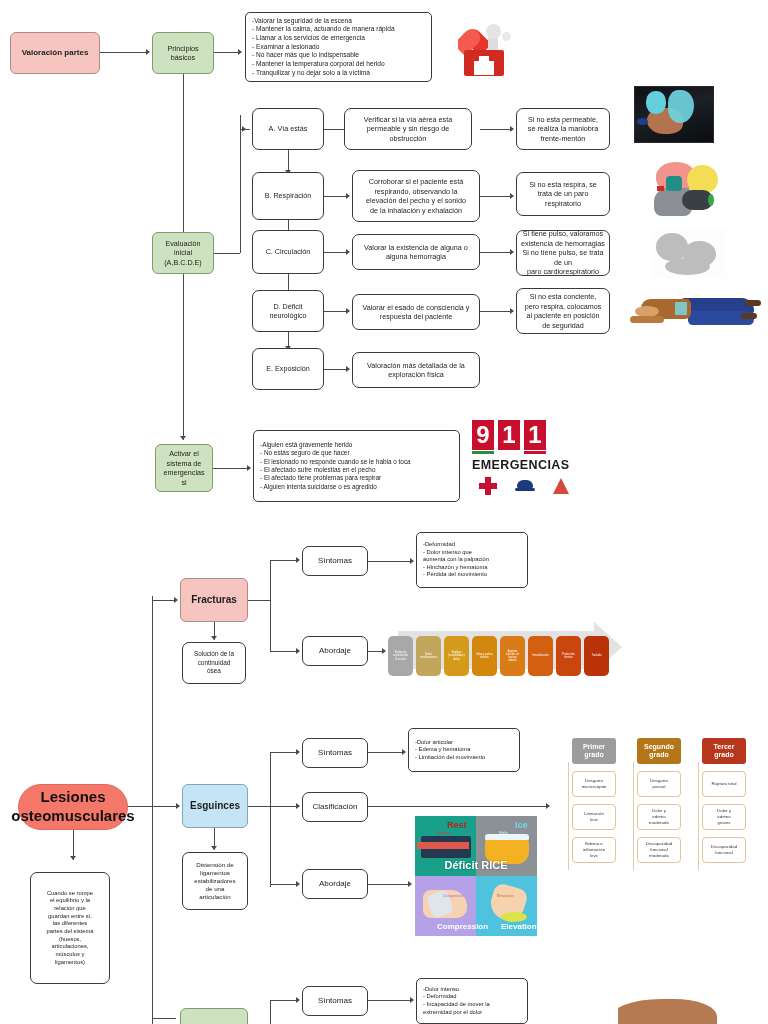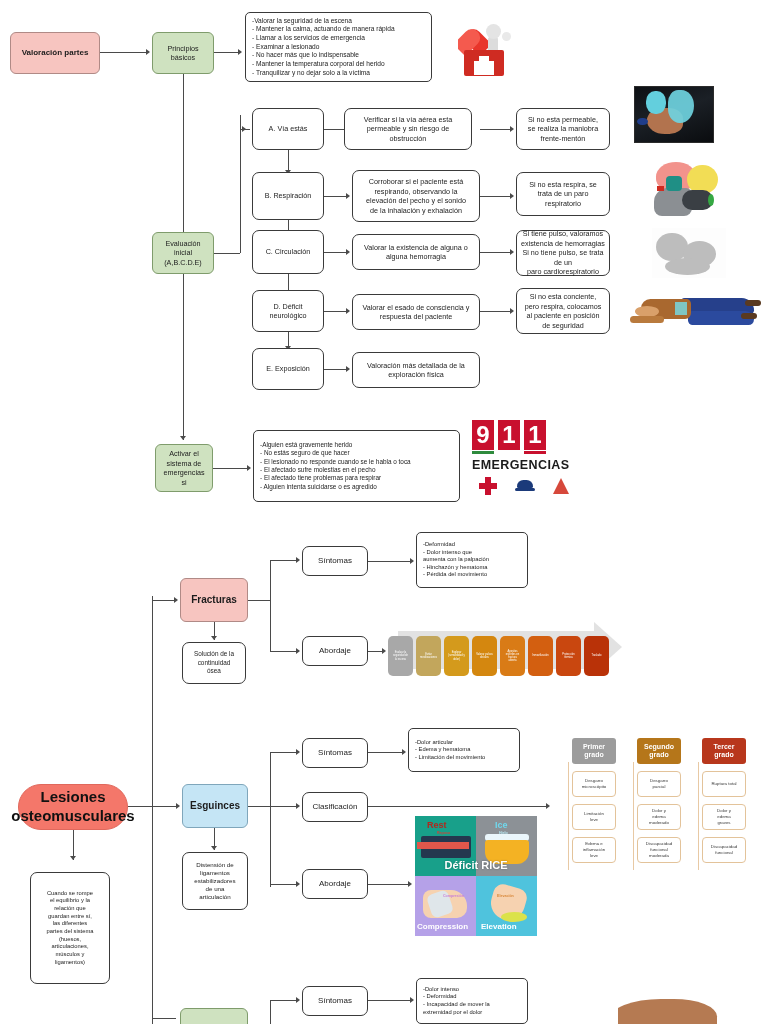--- a/index.html
+++ b/index.html
@@ -206,21 +206,21 @@
   }
   .grade-spine { position:absolute; width:1px; background:#e8c9a4; }
 
   
   .rice { position:absolute; width:122px; height:120px; overflow:hidden; }
   .rice .q { position:absolute; width:61px; height:60px; }
   .rice .q1 { left:0; top:0; background:#18a08a; }
   .rice .q2 { left:61px; top:0; background:#8c9196; }
   .rice .q3 { left:0; top:60px; background:#b5a1e8; }
   .rice .q4 { left:61px; top:60px; background:#4fc3dd; }
-  .rice .lbl { position:absolute; font-weight:bold; font-size:9px; }
+  .rice .lbl { position:absolute; font-weight:bold; font-size:9px;margin-left:20px; }
   .rice .sub { position:absolute; font-size:3.6px; font-weight:bold; }
   .rice .center {
     position:absolute; left:0; top:44px; width:122px; text-align:center;
     color:#fff; font-weight:bold; font-size:11px; line-height:1.05;
     text-shadow:0 0 2px rgba(0,0,0,.35);
   }
   .rice-bed { position:absolute; left:6px; top:20px; width:50px; height:22px; background:#24384f; border-radius:2px; }
   .rice-bed2 { position:absolute; left:2px; top:26px; width:52px; height:7px; background:#e0574b; }
   .rice-tub { position:absolute; left:70px; top:24px; width:44px; height:24px; background:#f4b223; border-radius:3px 3px 12px 12px; }
   .rice-tub2 { position:absolute; left:70px; top:18px; width:44px; height:7px; background:#eaf6fb; border-radius:3px; }

